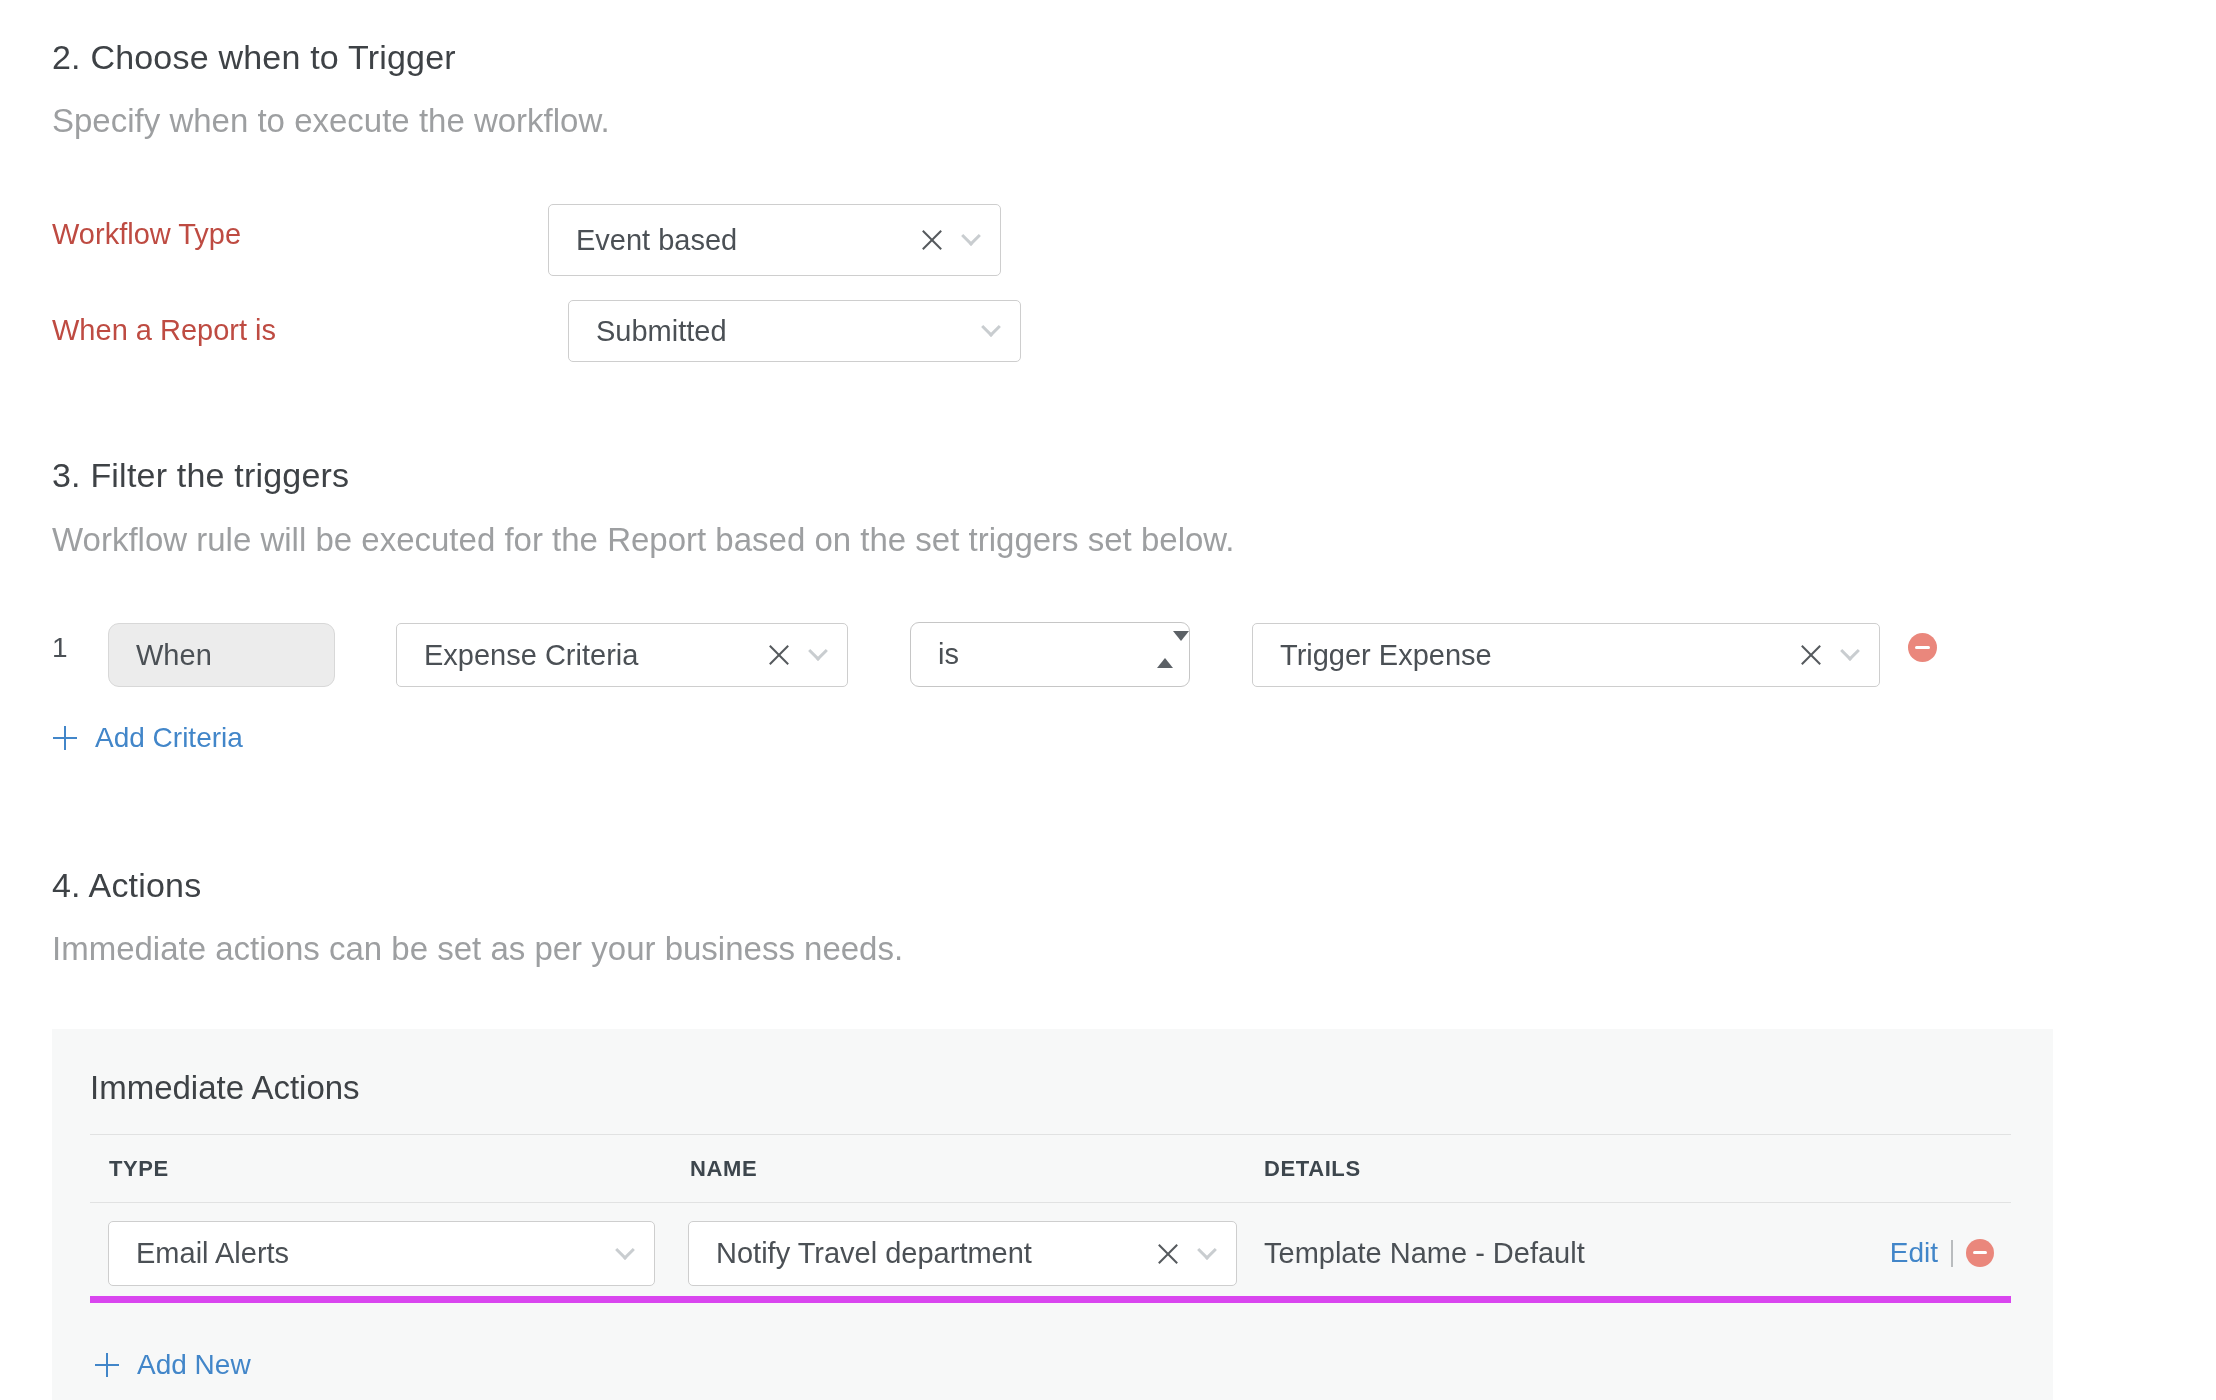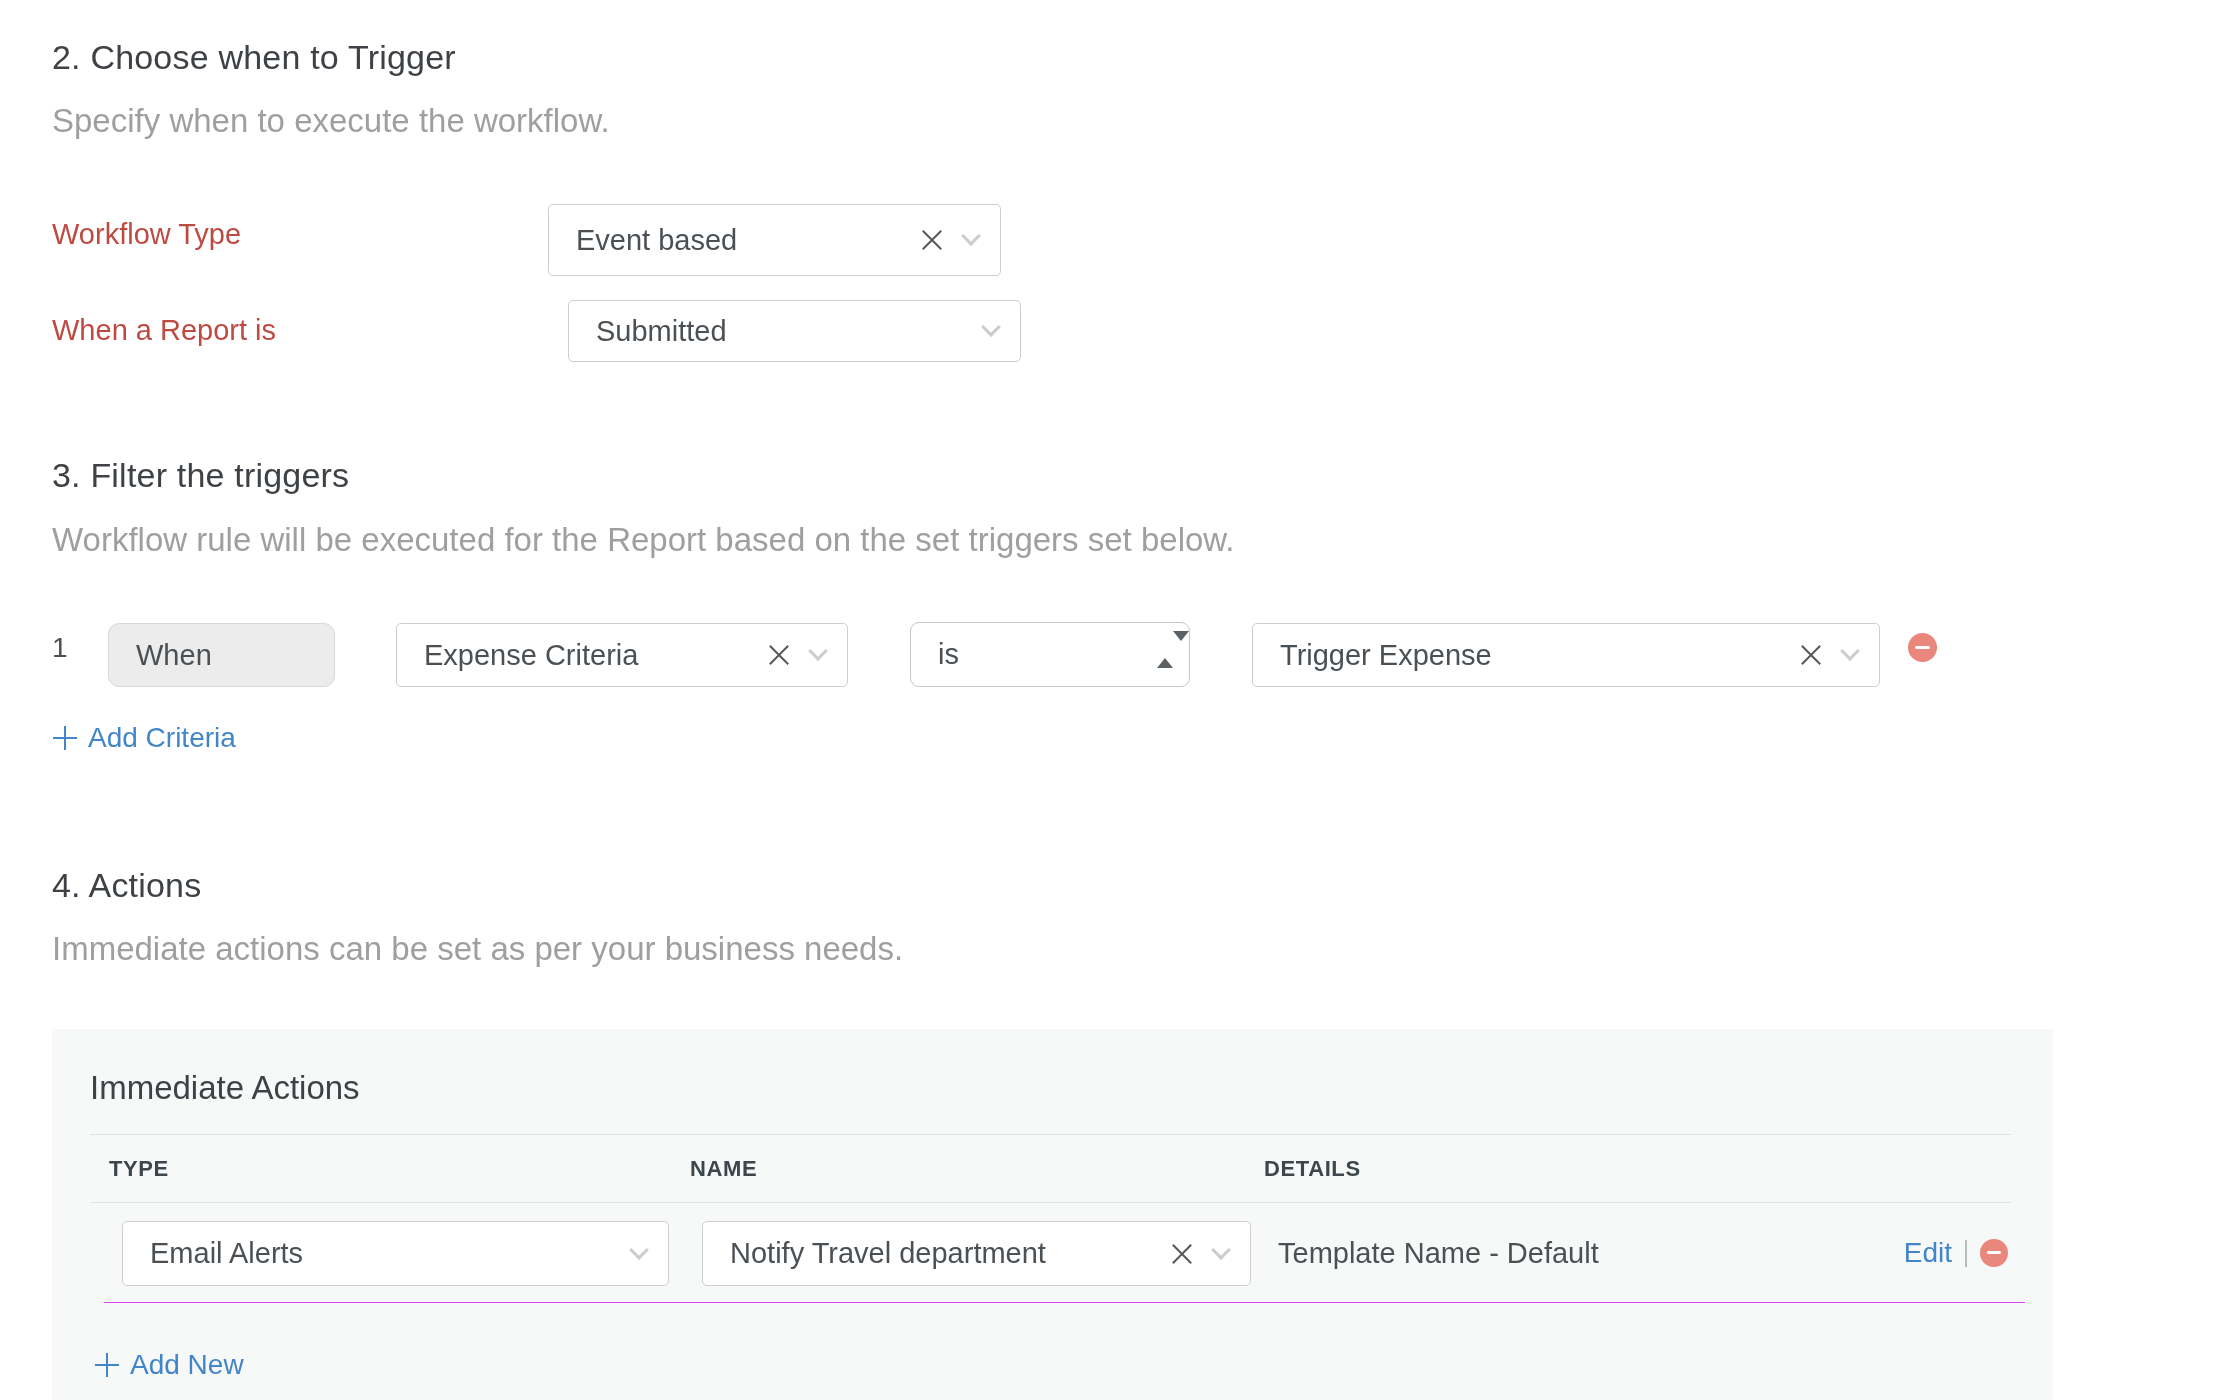--- a/index.html
+++ b/index.html
@@ -67,21 +67,21 @@
   .minus {
     position:absolute; width:29px; height:29px; border-radius:50%;
     background:#ea877c; cursor:pointer;
   }
   .minus::before {
     content:""; position:absolute; left:7px; top:13px; width:15px; height:3px;
     background:#ffffff; border-radius:2px;
   }
 
   .add-link {
-    position:absolute; display:flex; align-items:center; gap:11px;
+    position:absolute; display:flex; align-items:center; gap:18px;
     color:#4286c9; font-size:28px; cursor:pointer;
   }
   .plus { position:relative; width:24px; height:24px; }
   .plus::before { content:""; position:absolute; left:0; top:11px; width:24px; height:2px; background:#4286c9; }
   .plus::after  { content:""; position:absolute; left:11px; top:0; width:2px; height:24px; background:#4286c9; }
 
   
   .panel {
     position:absolute; left:52px; top:1029px; width:2001px; height:371px;
     background:#f7f8f8;
@@ -90,22 +90,22 @@
 
   .tbl-head {
     position:absolute; left:38px; top:105px; width:1921px; height:69px;
     border-top:1px solid #e1e2e2; border-bottom:1px solid #e1e2e2;
   }
   .th {
     position:absolute; top:0; line-height:67px;
     font-size:22px; font-weight:700; color:#3d464d; letter-spacing:0.6px;
   }
   .trow {
-    position:absolute; left:52px; top:174px; width:1921px; height:100px;
-    border-bottom:1px solid #d946ef;
+    position:absolute; left:38px; top:174px; width:1921px; height:100px;
+    border-bottom:7px solid #d946ef;
   }
   .details-text { position:absolute; left:1174px; top:0; line-height:100px; font-size:29px; color:#4b5055; white-space:nowrap; }
   .edit-cluster { position:absolute; right:17px; top:0; height:100px; display:flex; align-items:center; gap:13px; }
   .edit-link { font-size:28px; color:#4286c9; cursor:pointer; }
   .pipe { width:2px; height:27px; background:#b9bcbe; }
   .edit-cluster .minus { position:relative; width:28px; height:28px; }
   .edit-cluster .minus::before { left:7px; top:12px; width:14px; }
 </style>
 </head>
 <body>

